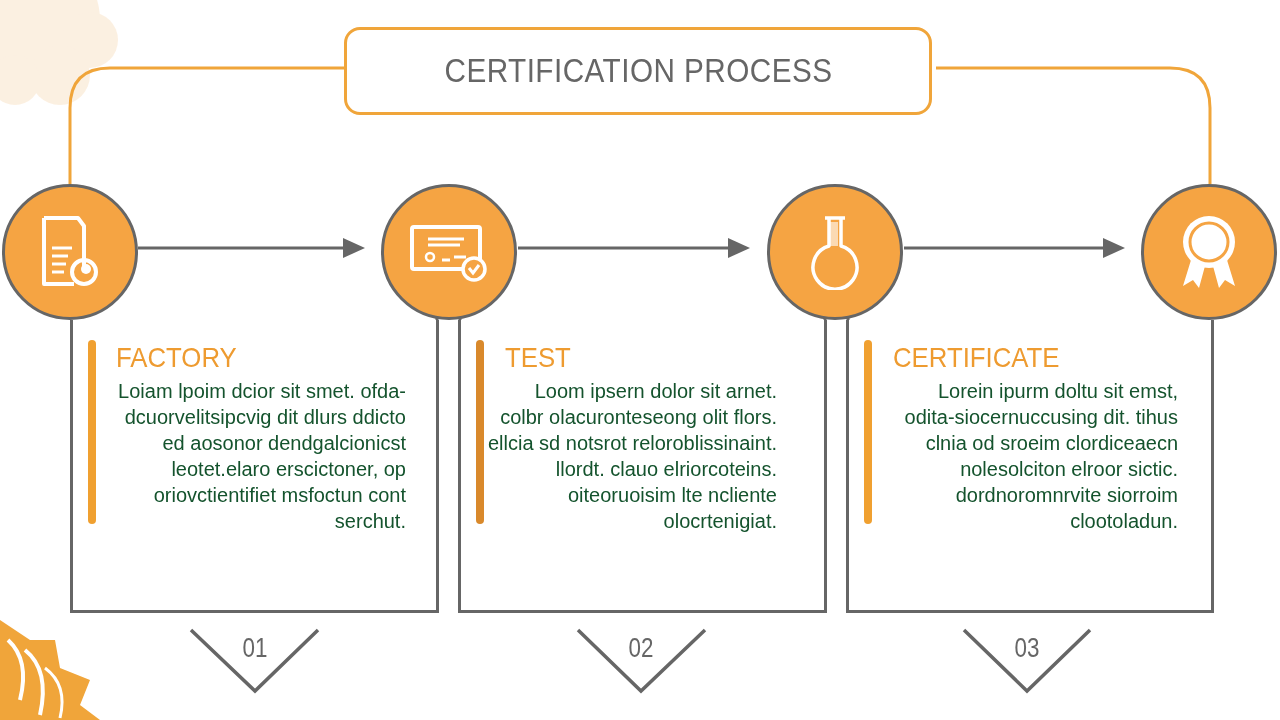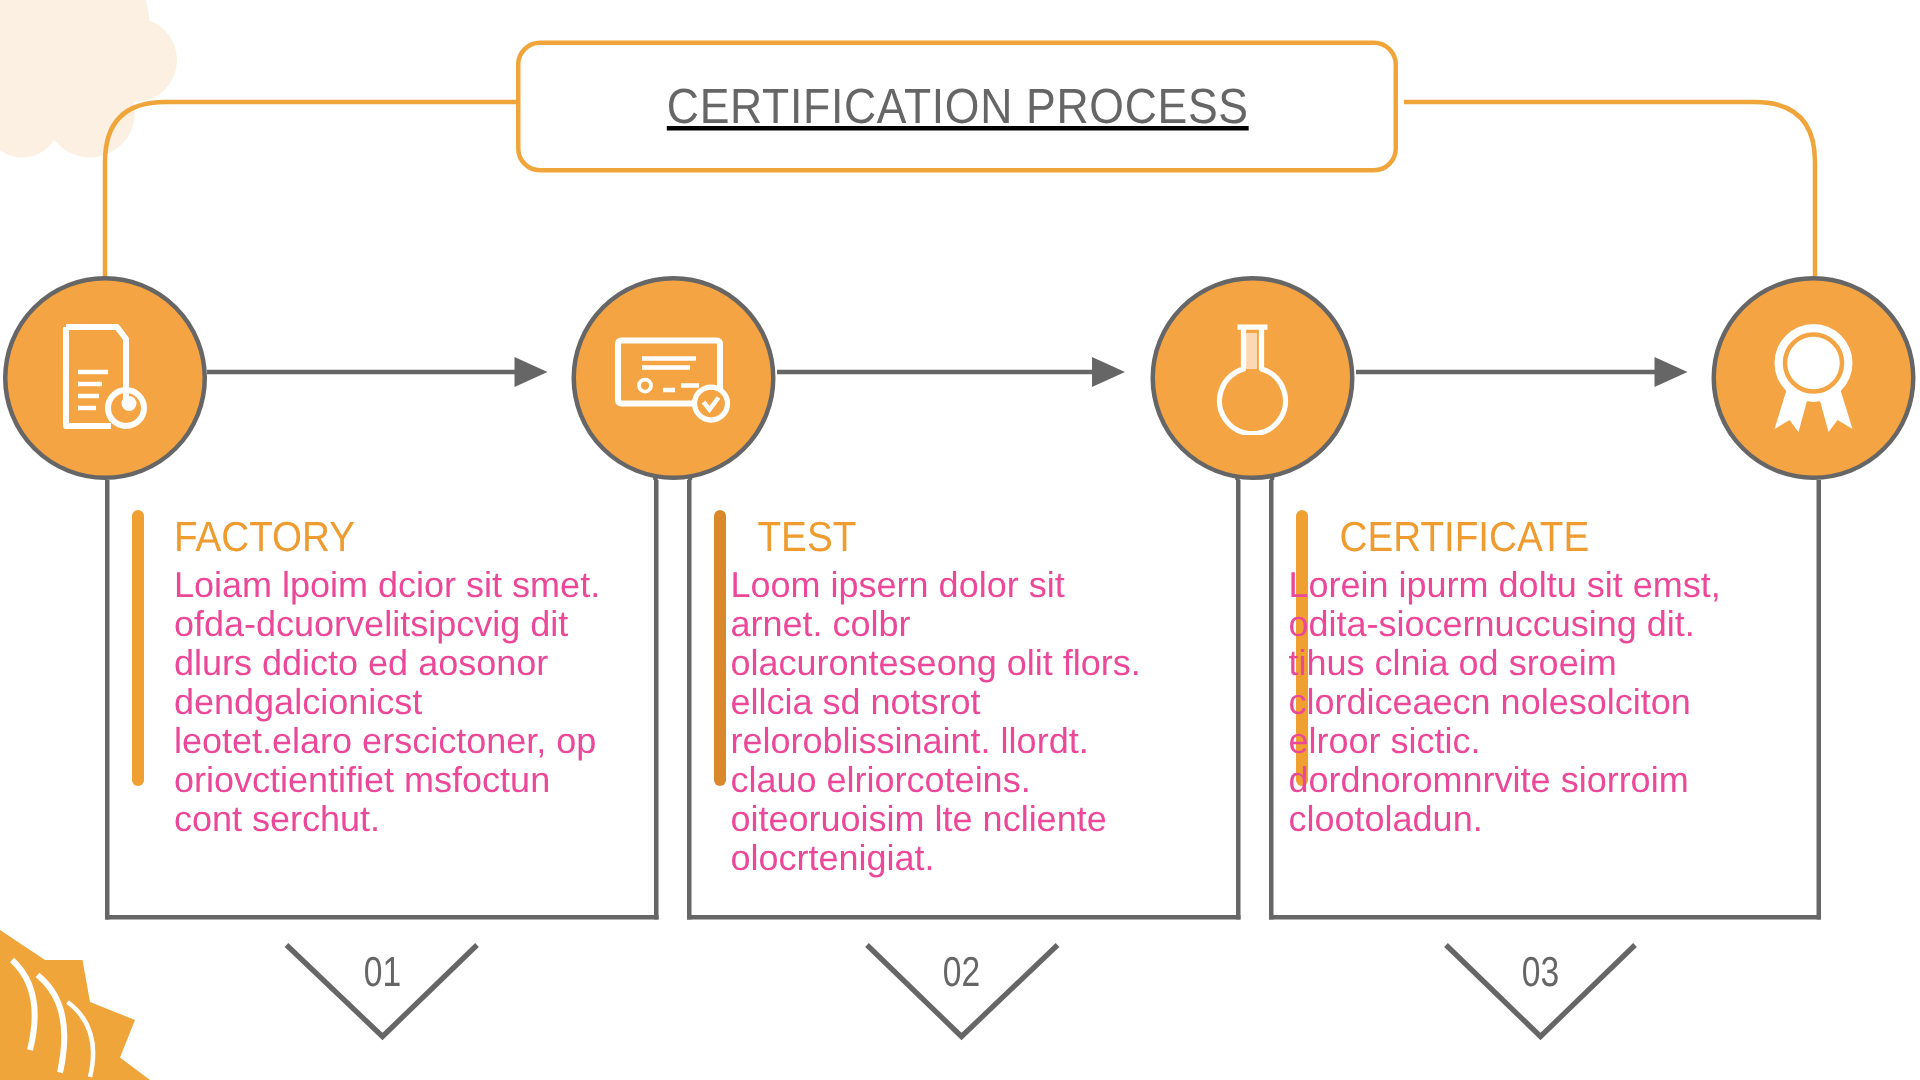--- a/index.html
+++ b/index.html
@@ -1,25 +1,25 @@
 <!DOCTYPE html>
 <html><head>
 <meta charset="utf-8">
 <style>
   html, body { margin:0; padding:0; }
   body { width:1280px; height:720px; background:#ffffff; position:relative; overflow:hidden; font-family:"Liberation Sans", sans-serif; }
   .abs { position:absolute; }
   #bg-svg { position:absolute; left:0; top:0; width:1280px; height:720px; }
-  .title-box { left:344px; top:27px; width:588px; height:88px; border:3px solid #F0A53A; border-radius:16px; background:#fff; display:flex; align-items:center; justify-content:center; box-sizing:border-box;text-decoration:underline; }
+  .title-box { left:344px; top:27px; width:588px; height:88px; border:3px solid #F0A53A; border-radius:16px; background:#fff; display:flex; align-items:center; justify-content:center; box-sizing:border-box; }
   .title-text { font-size:33px; color:#666; letter-spacing:0.5px; transform:scaleX(0.9); font-weight:400; }
   .step-circle { width:136px; height:136px; border-radius:50%; background:#F5A443; border:3px solid #666; box-sizing:border-box; display:flex; align-items:center; justify-content:center; }
   .step-box { border:3px solid #666; border-top:none; box-sizing:border-box; background:#fff; }
   .accent-bar { width:8px; background:#F0A030; border-radius:4px; }
   .step-heading { font-size:28px; color:#EE9B30; transform-origin:left; transform:scaleX(0.92); white-space:nowrap; }
-  .step-body { font-size:24px; color:#ec4899; line-height:26px; width:290px; }
+  .step-body { font-size:20px; color:#14532d; line-height:26px; width:290px;text-align:right; }
   .num { font-size:28px; color:#666; transform:scaleX(0.8); width:60px; text-align:center; }
 </style>
 </head>
 <body>
 
 <svg id="bg-svg" viewBox="0 0 1280 720">
 
   <g opacity="0.25" fill="#F3C48A">
     <circle cx="30" cy="20" r="70"></circle>
     <circle cx="90" cy="40" r="28"></circle>
@@ -110,17 +110,17 @@
 <div class="abs accent-bar" style="left:88px; top:340px; height:184px;"></div>
 <div class="abs step-heading" style="left:116px; top:342px;">FACTORY</div>
 <div class="abs step-body" style="left:116px; top:378px;">Loiam lpoim dcior sit smet. ofda-dcuorvelitsipcvig dit dlurs ddicto ed aosonor dendgalcionicst leotet.elaro erscictoner, op oriovctientifiet msfoctun cont serchut.</div>
 
 <div class="abs accent-bar" style="left:476px; top:340px; height:184px; background:#D9892B;"></div>
 <div class="abs step-heading" style="left:505px; top:342px;">TEST</div>
 <div class="abs step-body" style="left:487px; top:378px;">Loom ipsern dolor sit arnet. colbr olacuronteseong olit flors. ellcia sd notsrot reloroblissinaint. llordt. clauo elriorcoteins. oiteoruoisim lte ncliente olocrtenigiat.</div>
 
 <div class="abs accent-bar" style="left:864px; top:340px; height:184px;"></div>
 <div class="abs step-heading" style="left:893px; top:342px;">CERTIFICATE</div>
-<div class="abs step-body" style="left:859px; top:378px;">Lorein ipurm doltu sit emst, odita-siocernuccusing dit. tihus clnia od sroeim clordiceaecn nolesolciton elroor sictic. dordnoromnrvite siorroim clootoladun.</div>
+<div class="abs step-body" style="left:888px; top:378px;">Lorein ipurm doltu sit emst, odita-siocernuccusing dit. tihus clnia od sroeim clordiceaecn nolesolciton elroor sictic. dordnoromnrvite siorroim clootoladun.</div>
 
 <div class="abs num" style="left:225px; top:632px;">01</div>
 <div class="abs num" style="left:611px; top:632px;">02</div>
 <div class="abs num" style="left:997px; top:632px;">03</div>
 
 </body></html>

